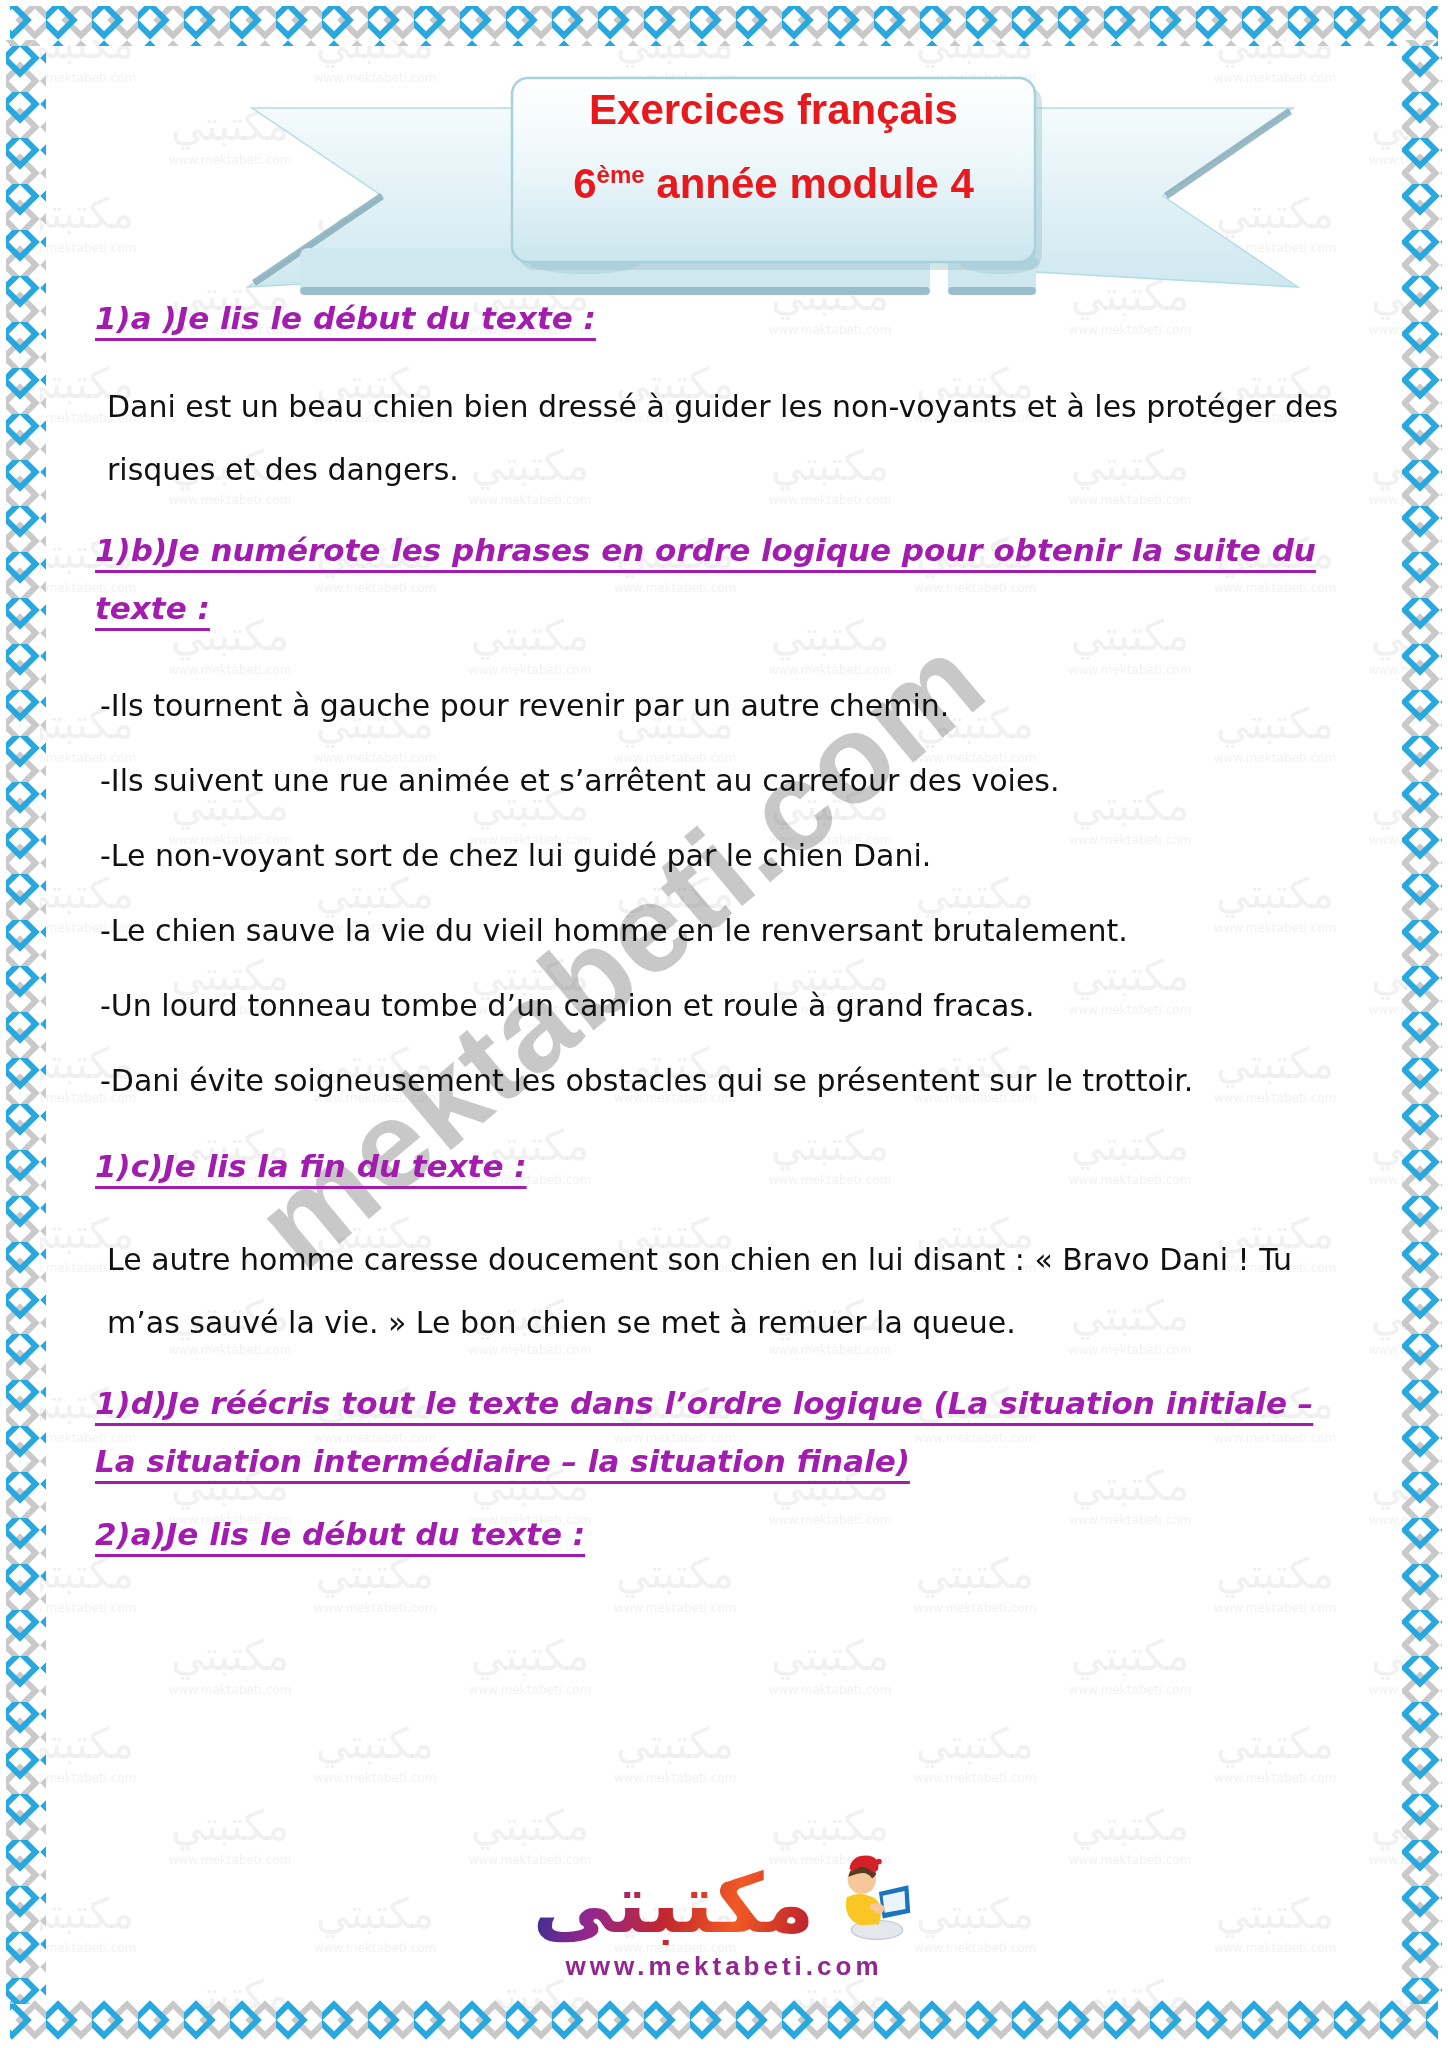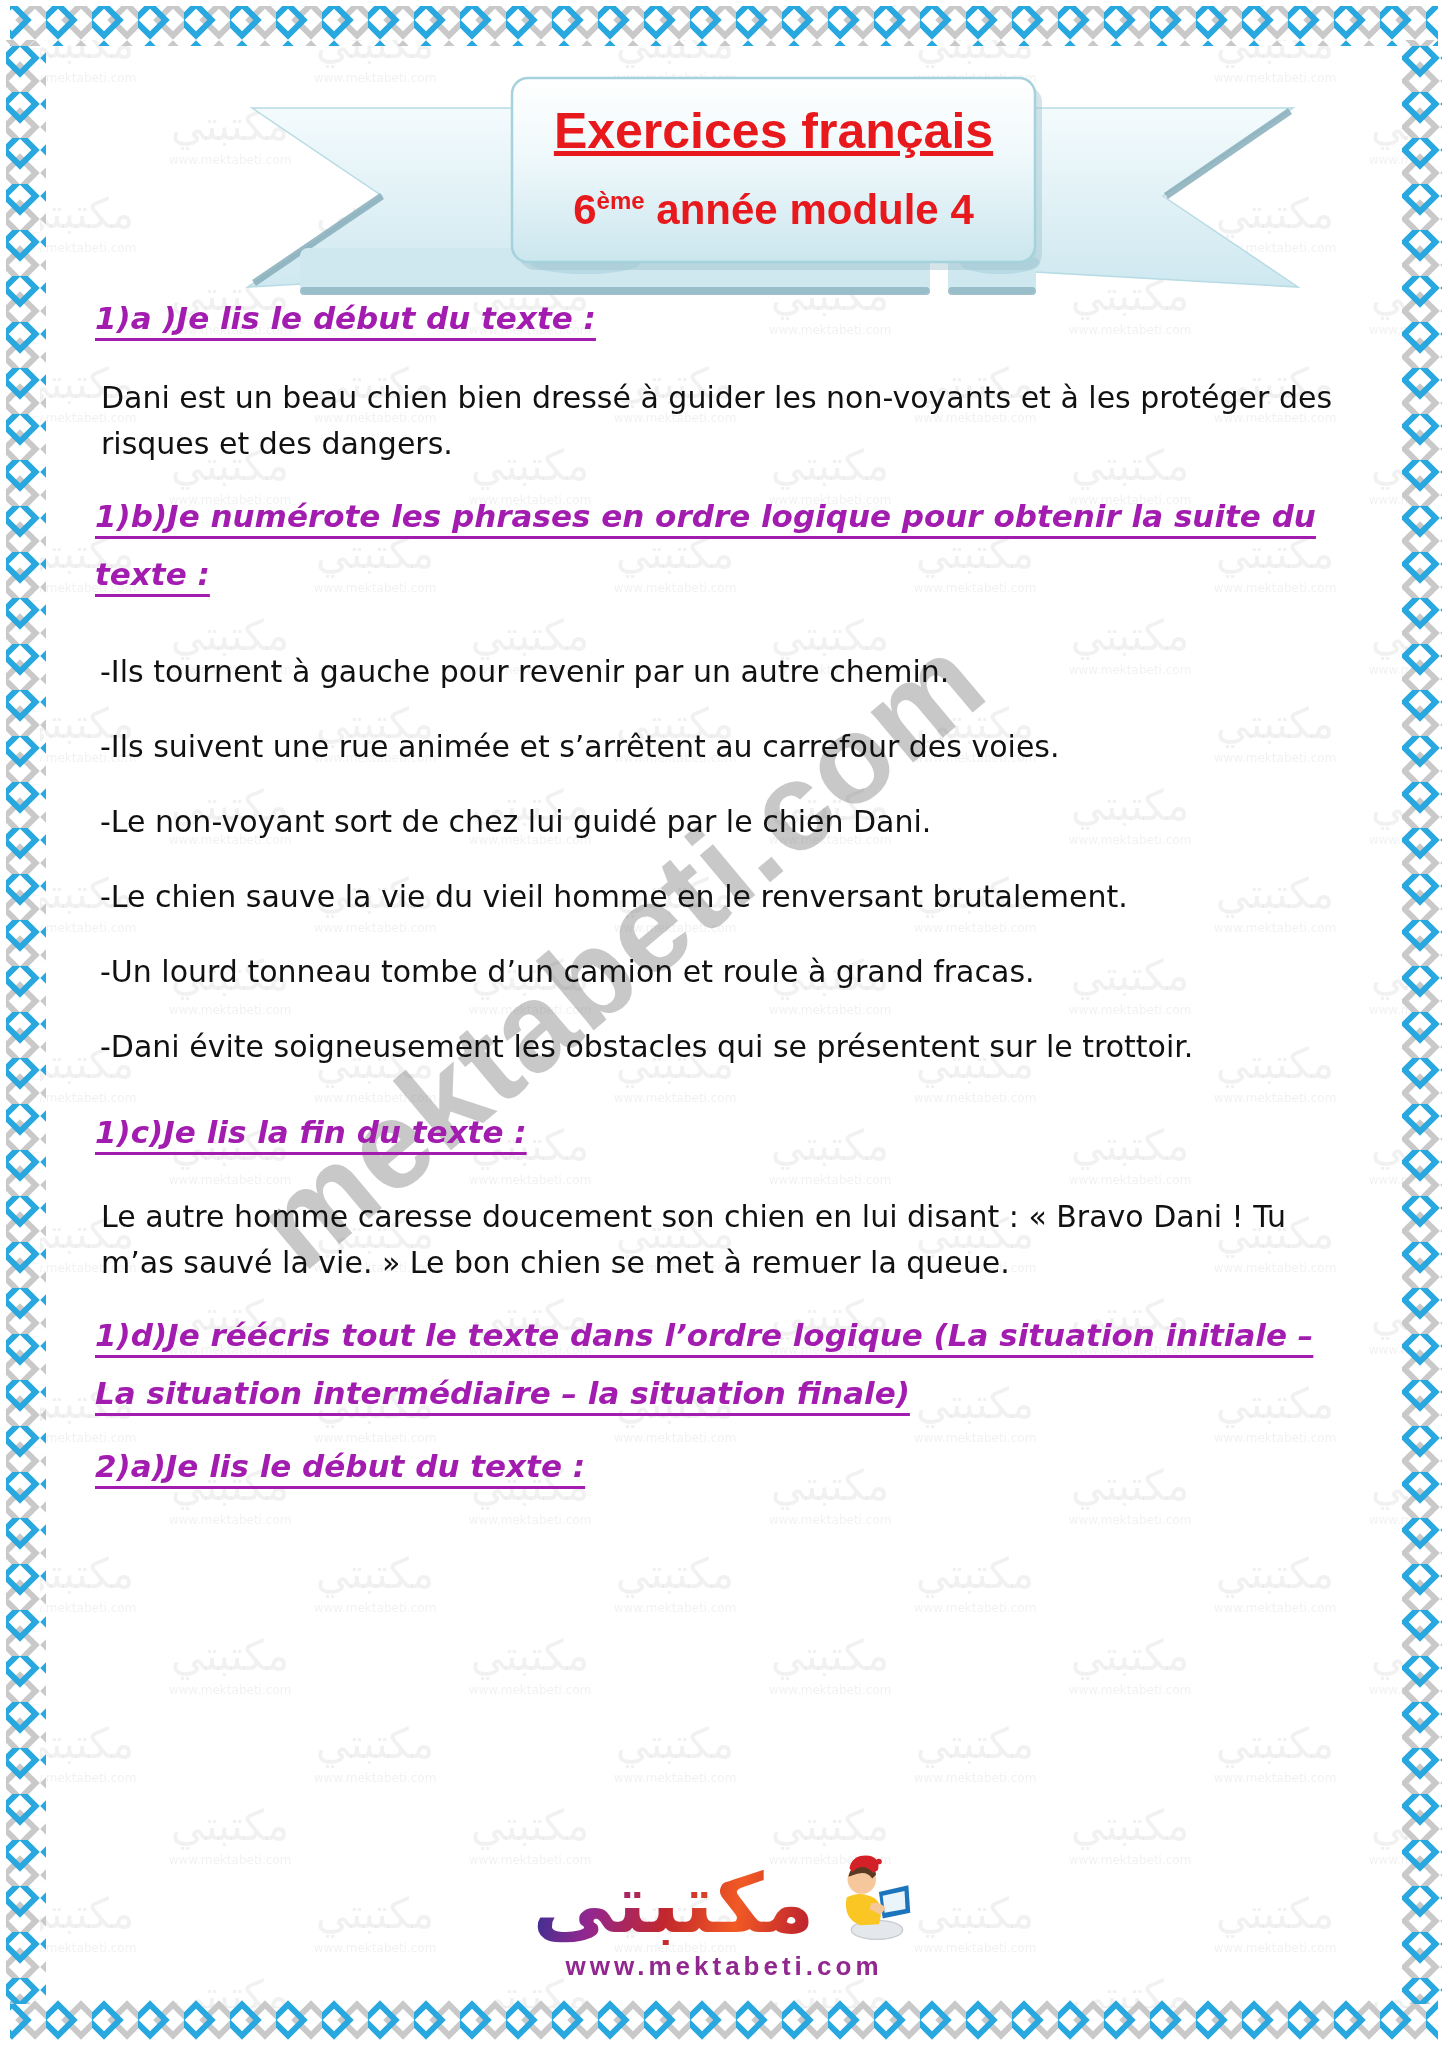--- a/index.html
+++ b/index.html
@@ -12,31 +12,31 @@
   .tile-layer{position:absolute;inset:0;z-index:0;pointer-events:none;}
   .watermark-big{position:absolute;left:150px;top:880px;width:940px;z-index:2;
        text-align:center;font-family:"Liberation Sans",sans-serif;font-weight:bold;
        font-size:125px;letter-spacing:2px;color:rgba(110,110,110,0.38);
        transform:rotate(-40deg);pointer-events:none;}
 
   
   .banner{position:absolute;left:0;top:0;width:1448px;height:330px;z-index:3;}
   .banner-textbox{position:absolute;left:512px;top:78px;width:523px;height:184px;
        text-align:center;font-family:"Liberation Sans",sans-serif;font-weight:bold;color:#e8191d;}
-  .banner-title{font-size:50px;margin-top:24px;text-decoration:underline;}
+  .banner-title{font-size:42px;margin-top:8px;}
   .banner-subtitle{font-size:42px;margin-top:26px;}
   .banner-subtitle sup{font-size:24px;vertical-align:super;}
 
   
   .content{position:absolute;left:95px;top:298px;width:1265px;z-index:4;color:#111;}
   .h{font-style:italic;font-weight:600;color:#a21caf;font-size:31px;line-height:40px;margin:0;
      text-decoration:underline;text-decoration-thickness:2.5px;text-underline-offset:9px;
      text-decoration-skip-ink:none;}
   .h.two{line-height:58px;}
-  .body{font-size:30px;line-height:46px;margin:6px;}
+  .body{font-size:30px;line-height:63px;margin:12px;}
   #h1a{margin-bottom:37px;}
   #p1{margin-bottom:20px;}
   #h1b{margin-bottom:49px;}
   ul.sentences{margin:5px;padding:0;list-style:none;}
   ul.sentences li{font-size:30px;line-height:40px;margin-bottom:35px;white-space:nowrap;}
   ul.sentences li:last-child{margin-bottom:0;}
   #h1c{margin-top:45px;margin-bottom:42px;}
   #p2{margin-bottom:20px;}
   #h1d{margin-bottom:24px;}
   #h2a{margin-bottom:36px;}

